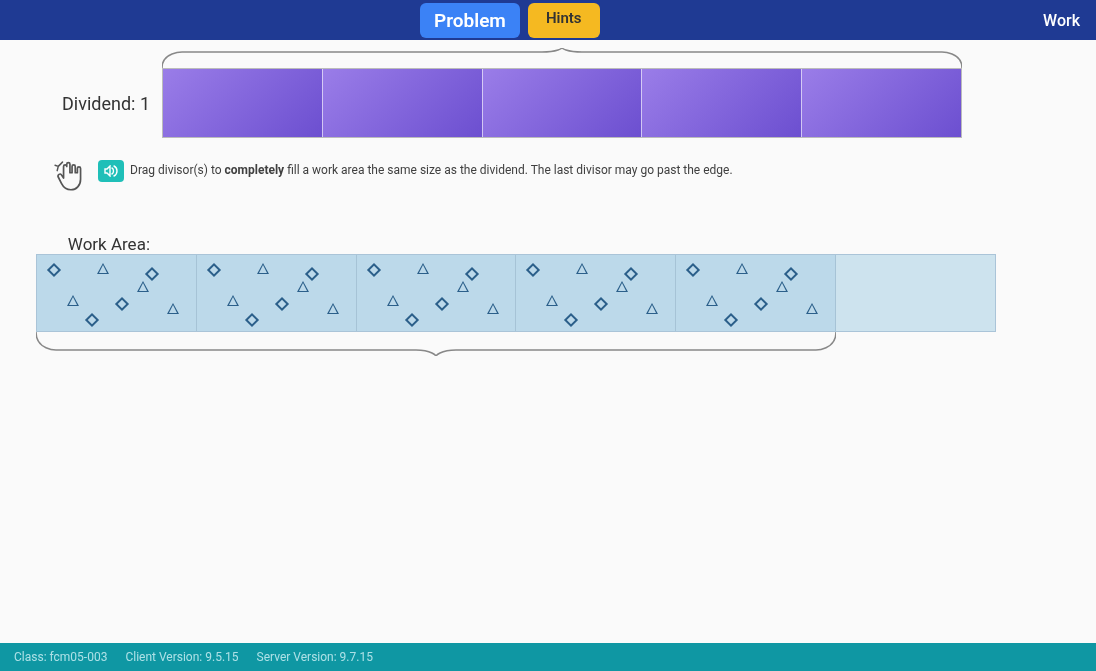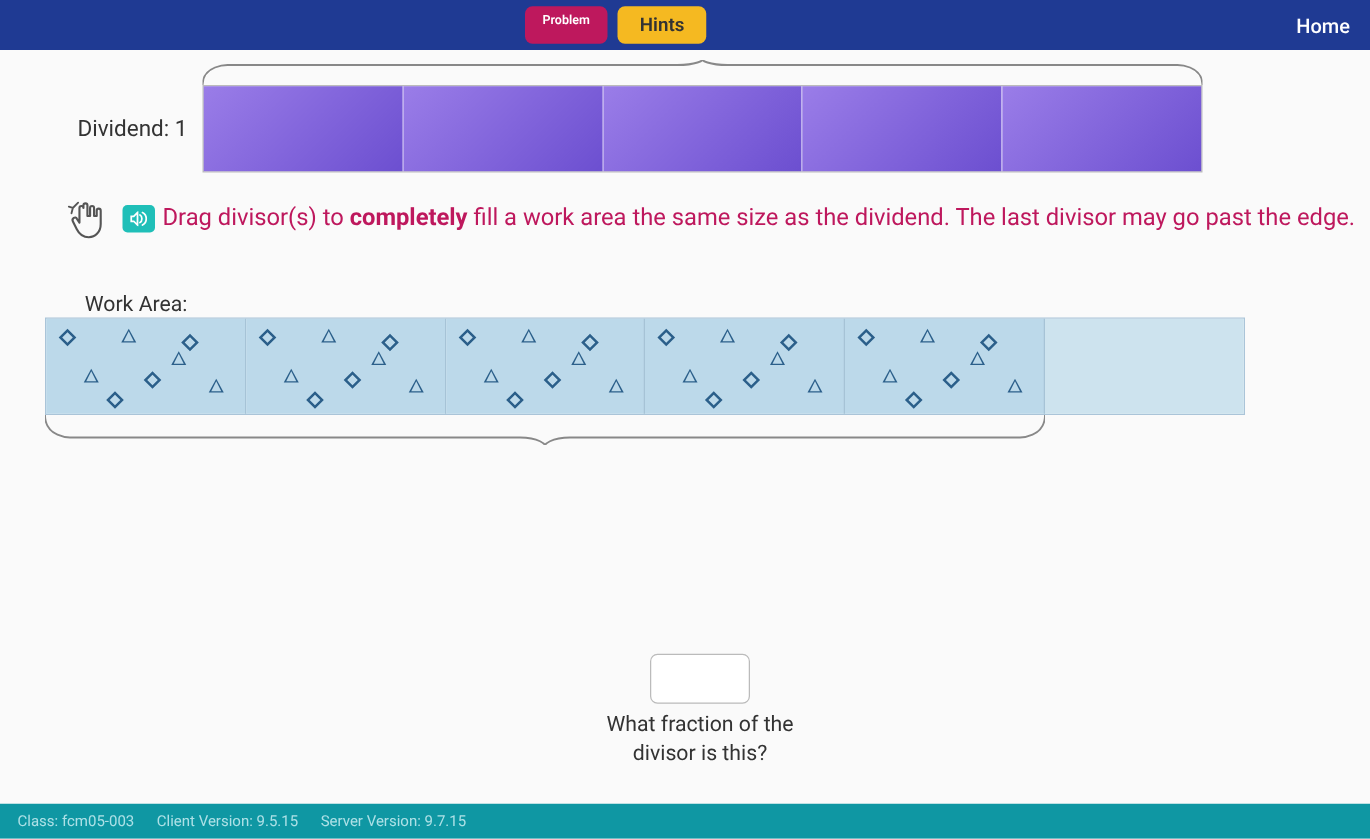--- a/index.html
+++ b/index.html
@@ -18,25 +18,25 @@
     height: 40px;
     background: #1f3a93;
     display: flex;
     align-items: center;
     justify-content: space-between;
     padding: 0 16px 0 420px;
     color: #fff;
   }
   .topbar-left { display: flex; gap: 8px; }
   .btn-teal {
-    background: #be185d;
+    background: #3b82f6;
     color: #fff;
     border-radius: 6px;
     padding: 6px 14px;
-    font-size: 10px;
+    font-size: 19px;
     font-weight: 600;
   }
   .btn-yellow {
     background: #f5b921;
     color: #333;
     border-radius: 6px;
     padding: 6px 18px;
     font-size: 15px;
     font-weight: 600;
     cursor: pointer;
@@ -104,22 +104,22 @@
     width: 800px;
     pointer-events: none;
   }
   .brace-top { top: -20px; height: 20px; }
 
   .instruction-row {
     display: flex;
     align-items: flex-start;
     gap: 10px;
     margin: 22px 0 16px 18px;
-    font-size: 19px;
-    color: #be185d;
+    font-size: 12px;
+    color: #404040;
   }
   .pointer-icon {
     width: 34px; height: 34px;
     flex: 0 0 34px;
   }
   .tts-icon {
     display: inline-flex;
     align-items: center;
     justify-content: center;
     width: 26px; height: 22px;
@@ -232,21 +232,21 @@
   svg.brace path { stroke: #888; stroke-width: 1.5; fill: none; }
 </style>
 </head>
 <body>
 
 <div class="topbar">
   <div class="topbar-left">
     <div class="btn-teal">Problem</div>
     <div class="btn-yellow">Hints</div>
   </div>
-  <div class="home-link">Home</div>
+  <div class="home-link">Work</div>
 </div>
 
 <div class="content">
 
   <div class="row">
     <div class="row-label">
       <span>Dividend: </span><span>1</span>
     </div>
     <div class="brace-wrap">
       <svg class="brace brace-top" viewBox="0 0 800 20" preserveAspectRatio="none">
@@ -342,27 +342,20 @@
             </div>
           </div>
           <div class="wa-seg empty"></div>
         </div>
       <svg class="brace" style="position:absolute;left:0;top:78px;width:800px;height:24px" viewBox="0 0 800 24" preserveAspectRatio="none">
         <path d="M0,0 C0,18 20,18 20,18 L380,18 C396,18 400,24 400,24 C400,24 404,18 420,18 L780,18 C780,18 800,18 800,0"></path>
       </svg>
     </div>
   </div>
 
-  <div class="answer-row">
-    <input class="answer-input" value="" style="">
-    <div class="answer-q">
-      <span>What fraction of the</span><br>
-      <span>divisor is this?</span>
-    </div>
-  </div>
 
 </div>
 
 <div class="footer-bar">
   <span>Class: fcm05-003</span>
   <span>Client Version: 9.5.15</span>
   <span>Server Version: 9.7.15</span>
 </div>
 
 </body></html>

